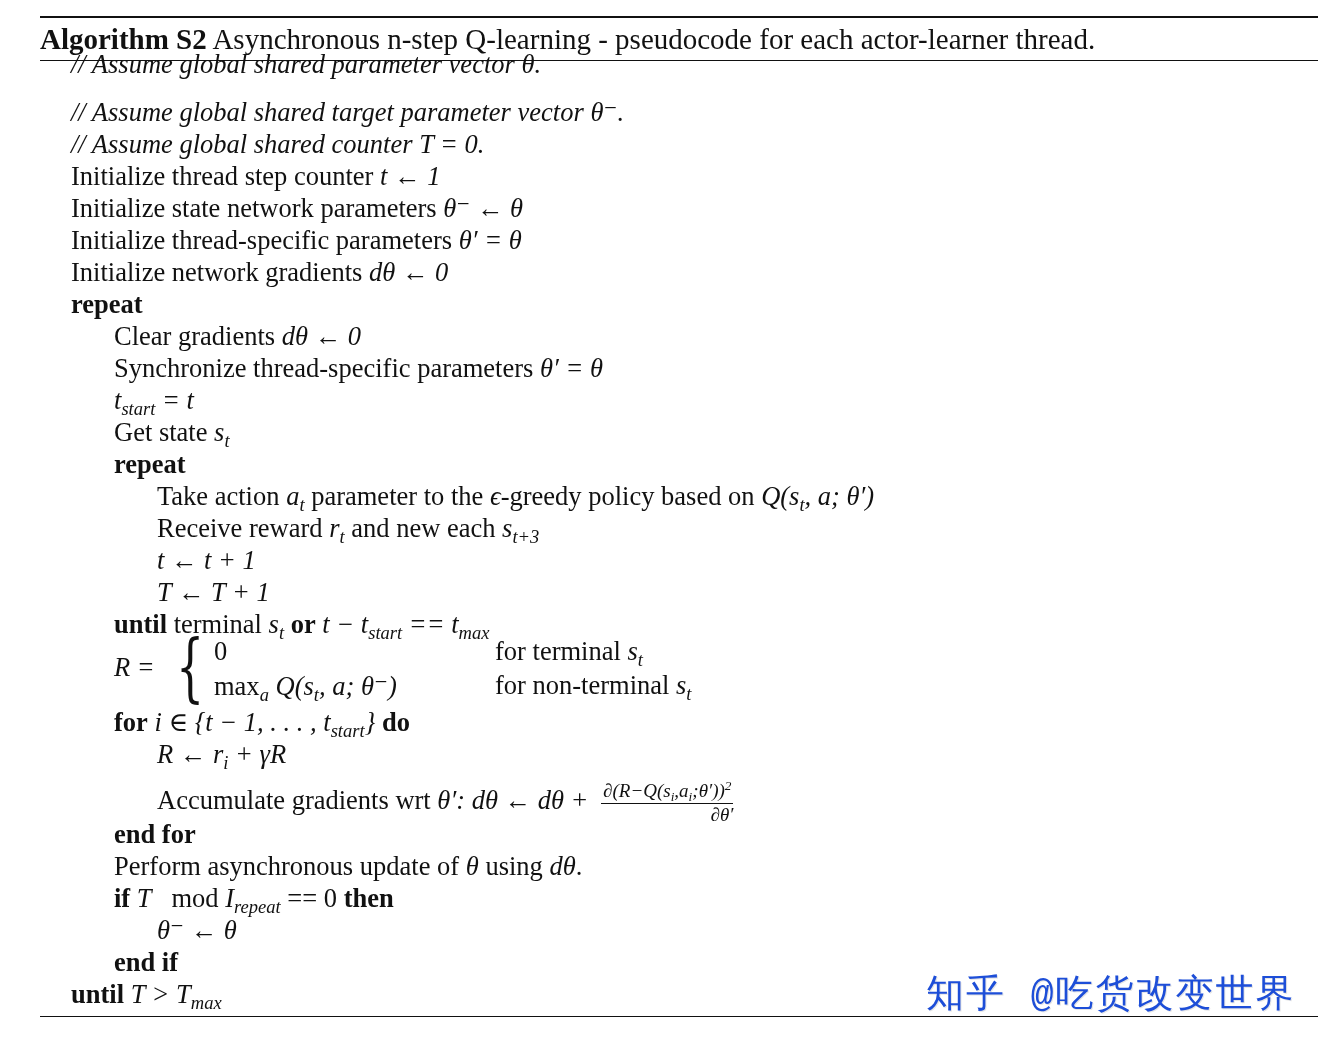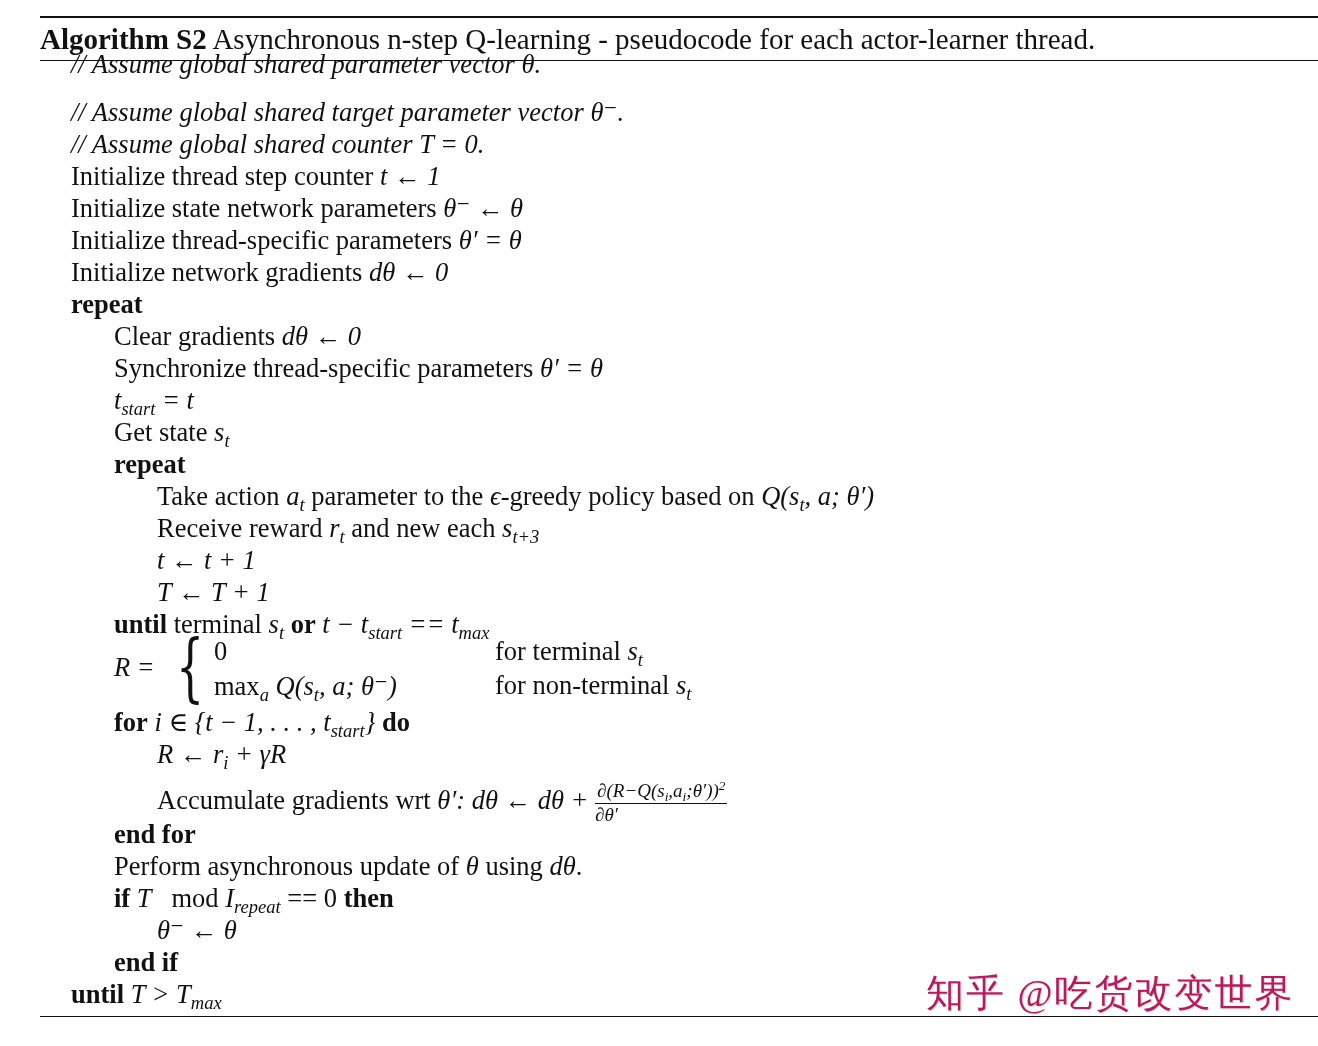--- a/index.html
+++ b/index.html
@@ -26,26 +26,26 @@
   .kw { font-weight: bold; }
   .m { font-style: italic; }
   .cm { font-style: italic; }
   sub, sup { font-size: 70%; line-height: 0; }
   sub { vertical-align: -0.3em; }
   sup { vertical-align: 0.55em; }
   .case-block { position: absolute; left: 114px; top: 636px; height: 70px; font-size: 26.5px; }
   .case-lhs { position: absolute; left: 0; top: 16px; white-space: nowrap; }
   .brace { position: absolute; left: 62px; top: -6px; font-size: 74px; line-height: 74px; transform: scaleX(0.6); transform-origin: left; font-family: "DejaVu Serif", serif; }
   .case-row { position: absolute; white-space: nowrap; }
-  .frac { display: inline-block; vertical-align: middle; text-align: left; }
+  .frac { display: inline-block; vertical-align: middle; text-align: right; margin-left: 6px; }
   .frac .num { display: block; font-size: 19px; line-height: 24px; padding: 0 2px; border-bottom: 1.4px solid #111; }
   .frac .den { display: block; font-size: 19px; line-height: 22px; }
   .watermark {
-    position: absolute; left: 926px; top: 968px; font-size: 38px; color: #be185d;
-    font-family: Liberation Serif, serif; letter-spacing: 2px; white-space: nowrap;
+    position: absolute; left: 926px; top: 968px; font-size: 38px; color: #1d4ed8;
+    font-family: Liberation Mono, monospace; letter-spacing: 2px; white-space: nowrap;
     text-shadow: 1px 1px 0 #e5e5e5;
   }
 </style>
 </head>
 <body>
 
 <div class="rule top"></div>
 <div class="caption">
   <b>Algorithm S2</b>
   <span>Asynchronous n-step Q-learning - pseudocode for each actor-learner thread.</span>

